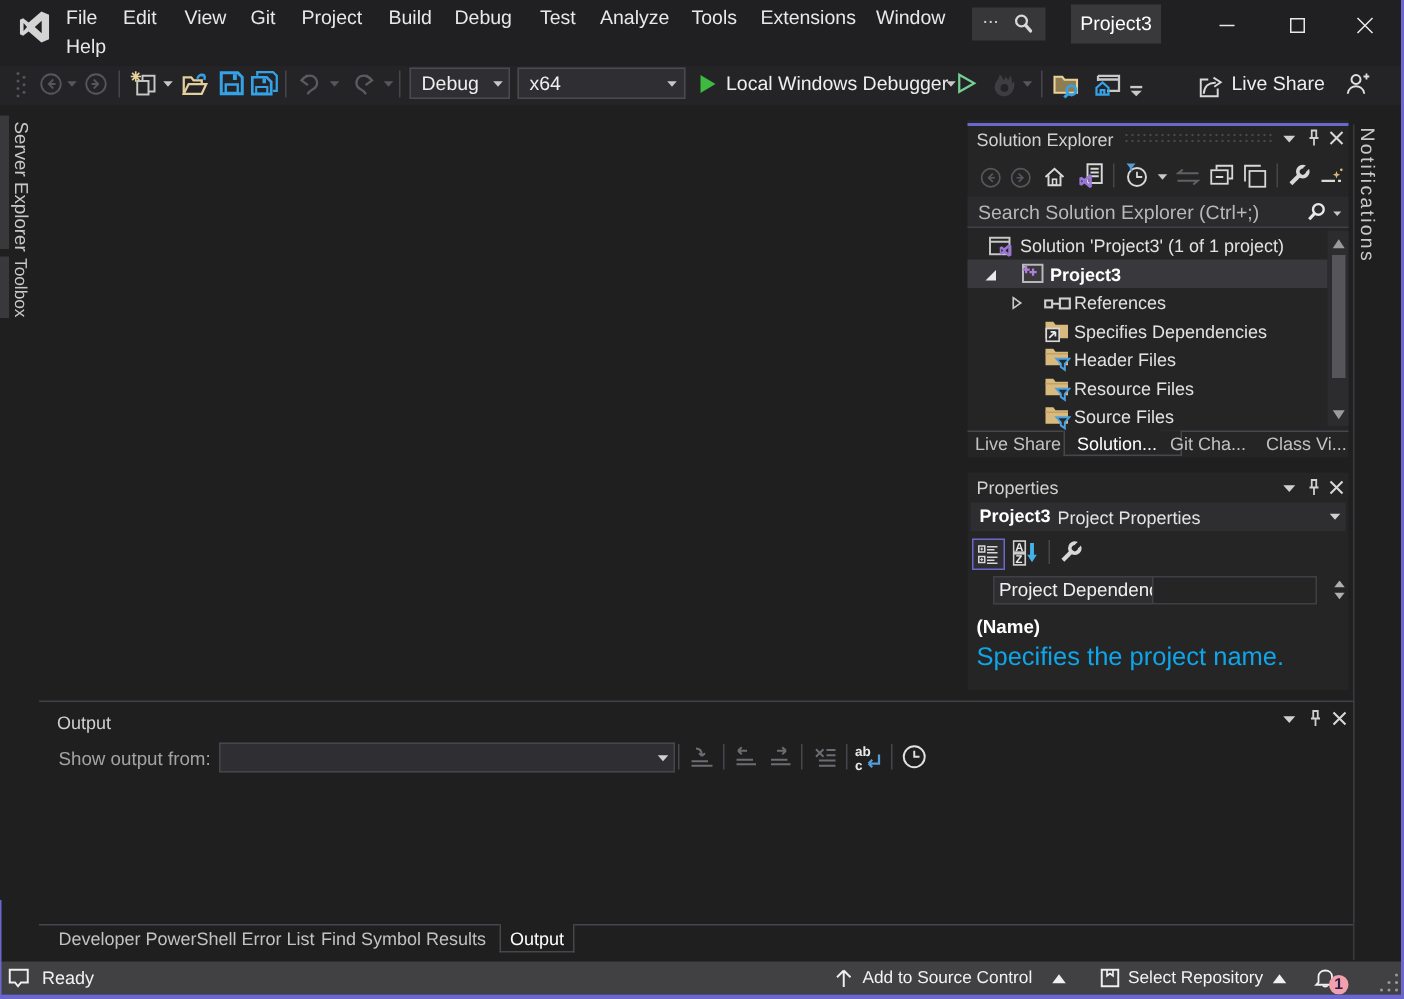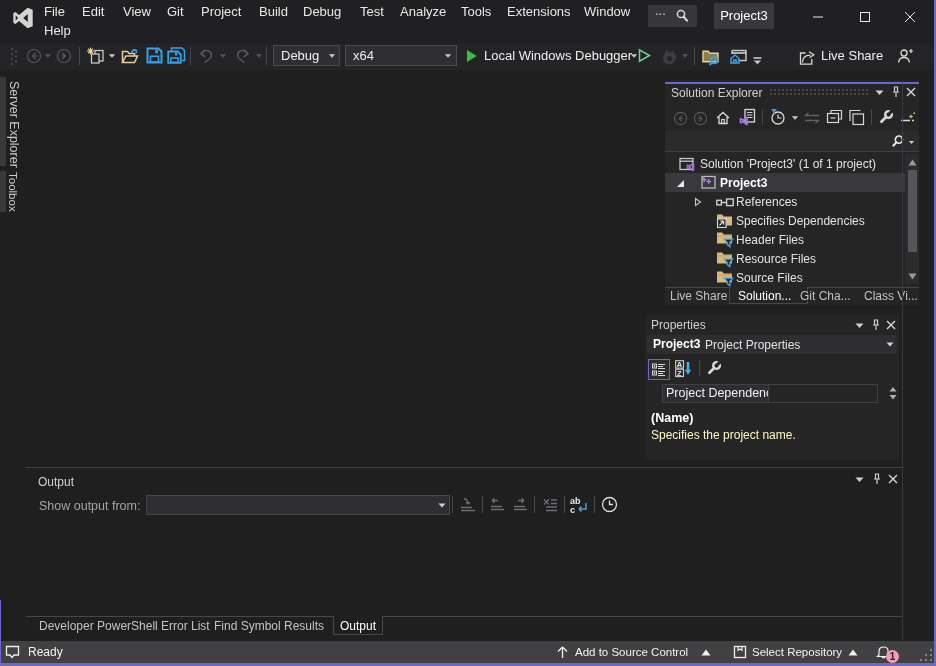--- a/index.html
+++ b/index.html
@@ -201,21 +201,21 @@
   </svg>
 </div>
 
 <div class="abs" style="left:0;top:77px;width:6px;height:89px;background:#39393b;"></div>
 <div class="vtext abs" style="left:7px;top:81px;font-size:12.5px;">Server Explorer</div>
 <div class="abs" style="left:0;top:171px;width:6px;height:41px;background:#39393b;"></div>
 <div class="vtext abs" style="left:7px;top:172px;font-size:11.5px;">Toolbox</div>
 
 <div class="vtext abs" style="left:904px;top:85px;font-size:13px;letter-spacing:1.5px;">Notifications</div>
 
-<div id="solexp" class="abs" style="left:645px;top:80px;width:254px;height:225px;background:#252526;margin-left:20px;">
+<div id="solexp" class="abs" style="left:645px;top:80px;width:254px;height:225px;background:#252526;">
   <div class="abs" style="left:0;top:2px;width:254px;height:2px;background:#6a67ce;"></div>
 
   <span class="abs panel-title" style="left:6px;top:6px;">Solution Explorer</span>
   <div class="abs" style="left:104px;top:8px;width:100px;height:9px;background-image:radial-gradient(#48484d 28%, transparent 30%);background-size:4px 4px;"></div>
   <svg class="icon" style="left:210px;top:10px" width="9" height="6" viewBox="0 0 9 6">
       <path d="M0.5 0.5 L4.5 5 L8.5 0.5 Z" fill="#d0d0d0"></path>
     </svg>
   <svg class="icon" style="left:226px;top:6px" width="10" height="13" viewBox="0 0 10 13">
     <path d="M3.5 1 H6.5 V6 H3.5 Z M2 6 H8 M5 6 V11" stroke="#d0d0d0" stroke-width="1.2" fill="none"></path>
   </svg>
@@ -270,20 +270,21 @@
     </g>
   </svg>
   <svg class="icon" style="left:235px;top:30px" width="16" height="15" viewBox="0 0 16 15">
     <path d="M1 10.5 H10" stroke="#d8d8d8" stroke-width="1.5"></path>
     <path d="M12 10.5 H14" stroke="#d8d8d8" stroke-width="1.5"></path>
     <path d="M11 4 L11.7 5.8 L13.5 6.5 L11.7 7.2 L11 9 L10.3 7.2 L8.5 6.5 L10.3 5.8 Z" fill="#dcb67a"></path>
     <circle cx="14.2" cy="3.2" r="0.9" fill="#dcb67a"></circle>
   </svg>
 
   <div class="abs" style="left:0px;top:51px;width:254px;height:21px;background:#2b2b2e;border-bottom:1px solid #3f3f46;">
+    <span class="abs" style="left:7px;top:3px;font-size:13px;color:#b8b8b8;">Search Solution Explorer (Ctrl+;)</span>
     <svg class="icon" style="left:225px;top:3px" width="15" height="15" viewBox="0 0 16 16">
       <circle cx="9.5" cy="6" r="3.8" fill="none" stroke="#e8e8e8" stroke-width="1.7"></circle>
       <line x1="6.7" y1="9" x2="3" y2="13" stroke="#e8e8e8" stroke-width="2.2"></line>
     </svg>
     <svg class="icon" style="left:243px;top:9px" width="7" height="5" viewBox="0 0 8 6">
         <path d="M0.8 1.2 L7.2 1.2 L4 4.8 Z" fill="#c8c8c8"></path>
       </svg>
   </div>
 
   <div class="abs" style="left:0;top:74px;width:254px;height:131px;">
@@ -418,21 +419,21 @@
     <div class="abs" style="left:123px;top:0;width:110px;height:19px;background:#252526;border:1px solid #3f3f46;"></div>
     <svg class="icon" style="left:244px;top:3px" width="8" height="5" viewBox="0 0 8 5">
         <path d="M4 0 L7.5 4.5 H0.5 Z" fill="#b0b0b0"></path>
       </svg>
     <svg class="icon" style="left:244px;top:11px" width="8" height="5" viewBox="0 0 8 5">
         <path d="M4 4.5 L7.5 0 H0.5 Z" fill="#b0b0b0"></path>
       </svg>
   </div>
 
   <span class="abs" style="left:6px;top:96px;font-size:12.5px;font-weight:bold;color:#ffffff;">(Name)</span>
-  <span class="abs" style="left:6px;top:113px;font-size:12px;color:#fef9c3;">Specifies the project name.</span>
+  <span class="abs" style="left:6px;top:113px;font-size:17px;color:#0ea5e9;">Specifies the project name.</span>
 </div>
 
 <div id="output" class="abs" style="left:26px;top:467px;width:877px;height:148px;background:#1f1f20;border-top:1px solid #3f3f46;border-right:1px solid #3a3a3e;">
   <span class="abs panel-title" style="left:12px;top:7px;">Output</span>
   <svg class="icon" style="left:829px;top:9px" width="9" height="6" viewBox="0 0 9 6">
       <path d="M0.5 0.5 L4.5 5 L8.5 0.5 Z" fill="#d0d0d0"></path>
     </svg>
   <svg class="icon" style="left:846px;top:5px" width="10" height="13" viewBox="0 0 10 13">
     <path d="M3.5 1 H6.5 V6 H3.5 Z M2 6 H8 M5 6 V11" stroke="#d0d0d0" stroke-width="1.2" fill="none"></path>
   </svg>

